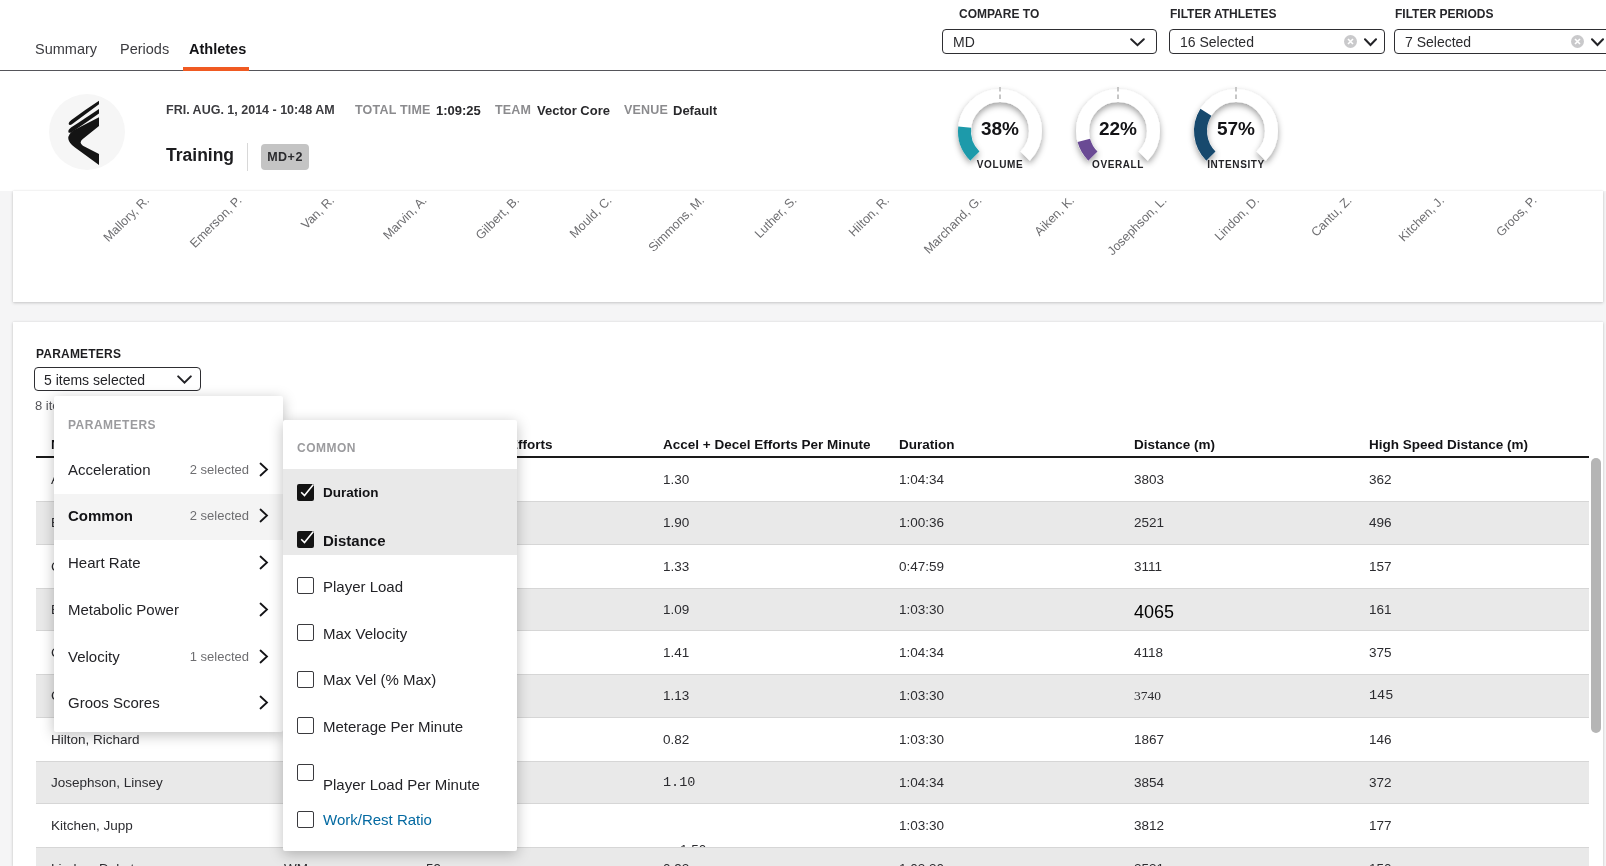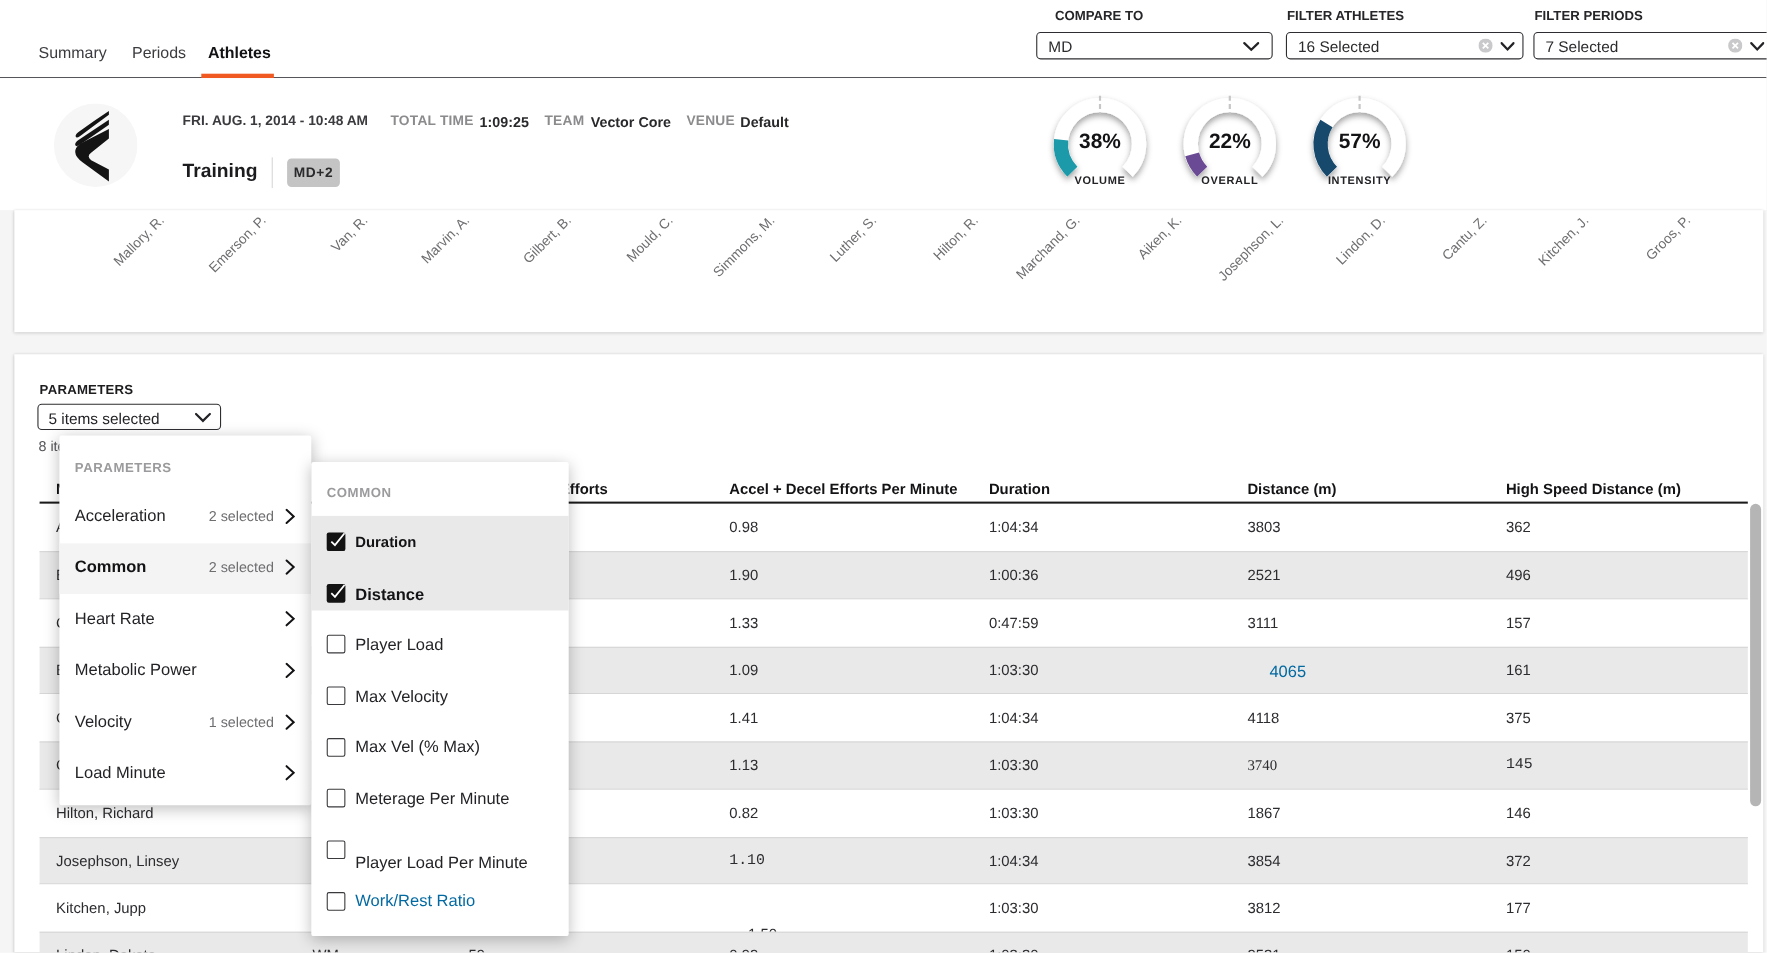--- a/index.html
+++ b/index.html
@@ -143,21 +143,21 @@
     <div class="abs" style="left:402.8px;top:116px;font-size:13.5px;font-weight:bold;color:#131316;">Accel + Decel Efforts</div>
     <div class="abs" style="left:648px;top:116px;font-size:13.5px;font-weight:bold;color:#131316;">Accel + Decel Efforts Per Minute</div>
     <div class="abs" style="left:884px;top:116px;font-size:13.5px;font-weight:bold;color:#131316;">Duration</div>
     <div class="abs" style="left:1119px;top:116px;font-size:13.5px;font-weight:bold;color:#131316;">Distance (m)</div>
     <div class="abs" style="left:1354px;top:116px;font-size:13.5px;font-weight:bold;color:#131316;">High Speed Distance (m)</div>
     <div class="abs" style="left:21px;top:135px;width:1553px;height:2px;background:#1a1a1a;"></div>
     <div class="abs" style="left:21px;top:137.0px;width:1553px;height:43.25px;background:#ffffff;"></div>
     <div class="abs" style="left:36px;top:151.0px;font-size:13.5px;color:#2c2c30;">Aiken, Kathleen</div>
     <div class="abs" style="left:269px;top:151.0px;font-size:13.5px;color:#2c2c30;">GK</div>
     <div class="abs" style="left:411px;top:151.0px;font-size:13.5px;color:#2c2c30;">48</div>
-    <div class="abs" style="left:648px;top:151.0px;font-size:13.5px;color:#2c2c30;">0.98</div>
+    <div class="abs" style="left:648px;top:151.0px;font-size:13.5px;color:#2c2c30;">1.30</div>
     <div class="abs" style="left:884px;top:151.0px;font-size:13.5px;color:#2c2c30;">1:04:34</div>
     <div class="abs" style="left:1119px;top:151.0px;font-size:13.5px;color:#2c2c30;">3803</div>
     <div class="abs" style="left:1354px;top:151.0px;font-size:13.5px;color:#2c2c30;">362</div>
     <div class="abs" style="left:21px;top:180.25px;width:1553px;height:43.25px;background:#e9e9e9;border-top:1px solid #d6d6d6;border-bottom:1px solid #d6d6d6;"></div>
     <div class="abs" style="left:36px;top:194.25px;font-size:13.5px;color:#2c2c30;">Bould, Chris</div>
     <div class="abs" style="left:269px;top:194.25px;font-size:13.5px;color:#2c2c30;">CB</div>
     <div class="abs" style="left:411px;top:194.25px;font-size:13.5px;color:#2c2c30;">115</div>
     <div class="abs" style="left:648px;top:194.25px;font-size:13.5px;color:#2c2c30;">1.90</div>
     <div class="abs" style="left:884px;top:194.25px;font-size:13.5px;color:#2c2c30;">1:00:36</div>
     <div class="abs" style="left:1119px;top:194.25px;font-size:13.5px;color:#2c2c30;">2521</div>
@@ -169,21 +169,21 @@
     <div class="abs" style="left:648px;top:237.5px;font-size:13.5px;color:#2c2c30;">1.33</div>
     <div class="abs" style="left:884px;top:237.5px;font-size:13.5px;color:#2c2c30;">0:47:59</div>
     <div class="abs" style="left:1119px;top:237.5px;font-size:13.5px;color:#2c2c30;">3111</div>
     <div class="abs" style="left:1354px;top:237.5px;font-size:13.5px;color:#2c2c30;">157</div>
     <div class="abs" style="left:21px;top:266.75px;width:1553px;height:43.25px;background:#e9e9e9;border-top:1px solid #d6d6d6;border-bottom:1px solid #d6d6d6;"></div>
     <div class="abs" style="left:36px;top:280.75px;font-size:13.5px;color:#2c2c30;">Emerson, Preston</div>
     <div class="abs" style="left:269px;top:280.75px;font-size:13.5px;color:#2c2c30;">CB</div>
     <div class="abs" style="left:411px;top:280.75px;font-size:13.5px;color:#2c2c30;">69</div>
     <div class="abs" style="left:648px;top:280.75px;font-size:13.5px;color:#2c2c30;">1.09</div>
     <div class="abs" style="left:884px;top:280.75px;font-size:13.5px;color:#2c2c30;">1:03:30</div>
-    <div class="abs" style="left:1119px;top:280.75px;font-size:15px;color:#0369a1;margin-left:20px;">4065</div>
+    <div class="abs" style="left:1119px;top:280.75px;font-size:18px;color:#000000;">4065</div>
     <div class="abs" style="left:1354px;top:280.75px;font-size:13.5px;color:#2c2c30;">161</div>
     <div class="abs" style="left:21px;top:310.0px;width:1553px;height:43.25px;background:#ffffff;"></div>
     <div class="abs" style="left:36px;top:324.0px;font-size:13.5px;color:#2c2c30;">Gilbert, Ben</div>
     <div class="abs" style="left:269px;top:324.0px;font-size:13.5px;color:#2c2c30;">CF</div>
     <div class="abs" style="left:411px;top:324.0px;font-size:13.5px;color:#2c2c30;">91</div>
     <div class="abs" style="left:648px;top:324.0px;font-size:13.5px;color:#2c2c30;">1.41</div>
     <div class="abs" style="left:884px;top:324.0px;font-size:13.5px;color:#2c2c30;">1:04:34</div>
     <div class="abs" style="left:1119px;top:324.0px;font-size:13.5px;color:#2c2c30;">4118</div>
     <div class="abs" style="left:1354px;top:324.0px;font-size:13.5px;color:#2c2c30;">375</div>
     <div class="abs" style="left:21px;top:353.25px;width:1553px;height:43.25px;background:#e9e9e9;border-top:1px solid #d6d6d6;border-bottom:1px solid #d6d6d6;"></div>
@@ -231,21 +231,21 @@
   <div class="abs" style="left:1591px;top:458px;width:10px;height:275px;background:#b5b5b5;border-radius:5px;"></div>
 
   <div class="abs" style="left:54px;top:396px;width:229px;height:336px;background:#fff;border-radius:2px;box-shadow:0 3px 14px rgba(0,0,0,0.25);"></div>
   <div class="abs" style="left:68px;top:418px;font-size:12px;font-weight:bold;color:#9b9b9e;letter-spacing:0.5px;">PARAMETERS</div>
   <div class="abs" style="left:54px;top:494px;width:229px;height:46px;background:#f4f4f4;"></div>
   <div class="abs" style="left:68px;top:461px;font-size:15px;color:#232327;">Acceleration</div>
   <div class="abs" style="left:68px;top:507px;font-size:15px;font-weight:bold;color:#131316;">Common</div>
   <div class="abs" style="left:68px;top:554px;font-size:15px;color:#232327;">Heart Rate</div>
   <div class="abs" style="left:68px;top:601px;font-size:15px;color:#232327;">Metabolic Power</div>
   <div class="abs" style="left:68px;top:648px;font-size:15px;color:#232327;">Velocity</div>
-  <div class="abs" style="left:68px;top:694px;font-size:15px;color:#232327;">Load Minute</div>
+  <div class="abs" style="left:68px;top:694px;font-size:15px;color:#232327;">Groos Scores</div>
   <div class="abs" style="left:185px;top:462px;width:64px;text-align:right;font-size:13px;color:#6e6e71;">2 selected</div>
   <div class="abs" style="left:185px;top:508px;width:64px;text-align:right;font-size:13px;color:#6e6e71;">2 selected</div>
   <div class="abs" style="left:185px;top:649px;width:64px;text-align:right;font-size:13px;color:#6e6e71;">1 selected</div>
   <svg class="abs" style="left:259px;top:462px;" width="10" height="15" viewBox="0 0 10 15">
       <path d="M1.5,1.5 L8,7.5 L1.5,13.5" fill="none" stroke="#131316" stroke-width="1.8" stroke-linecap="round"></path>
     </svg>
   <svg class="abs" style="left:259px;top:508px;" width="10" height="15" viewBox="0 0 10 15">
       <path d="M1.5,1.5 L8,7.5 L1.5,13.5" fill="none" stroke="#131316" stroke-width="1.8" stroke-linecap="round"></path>
     </svg>
   <svg class="abs" style="left:259px;top:555px;" width="10" height="15" viewBox="0 0 10 15">

